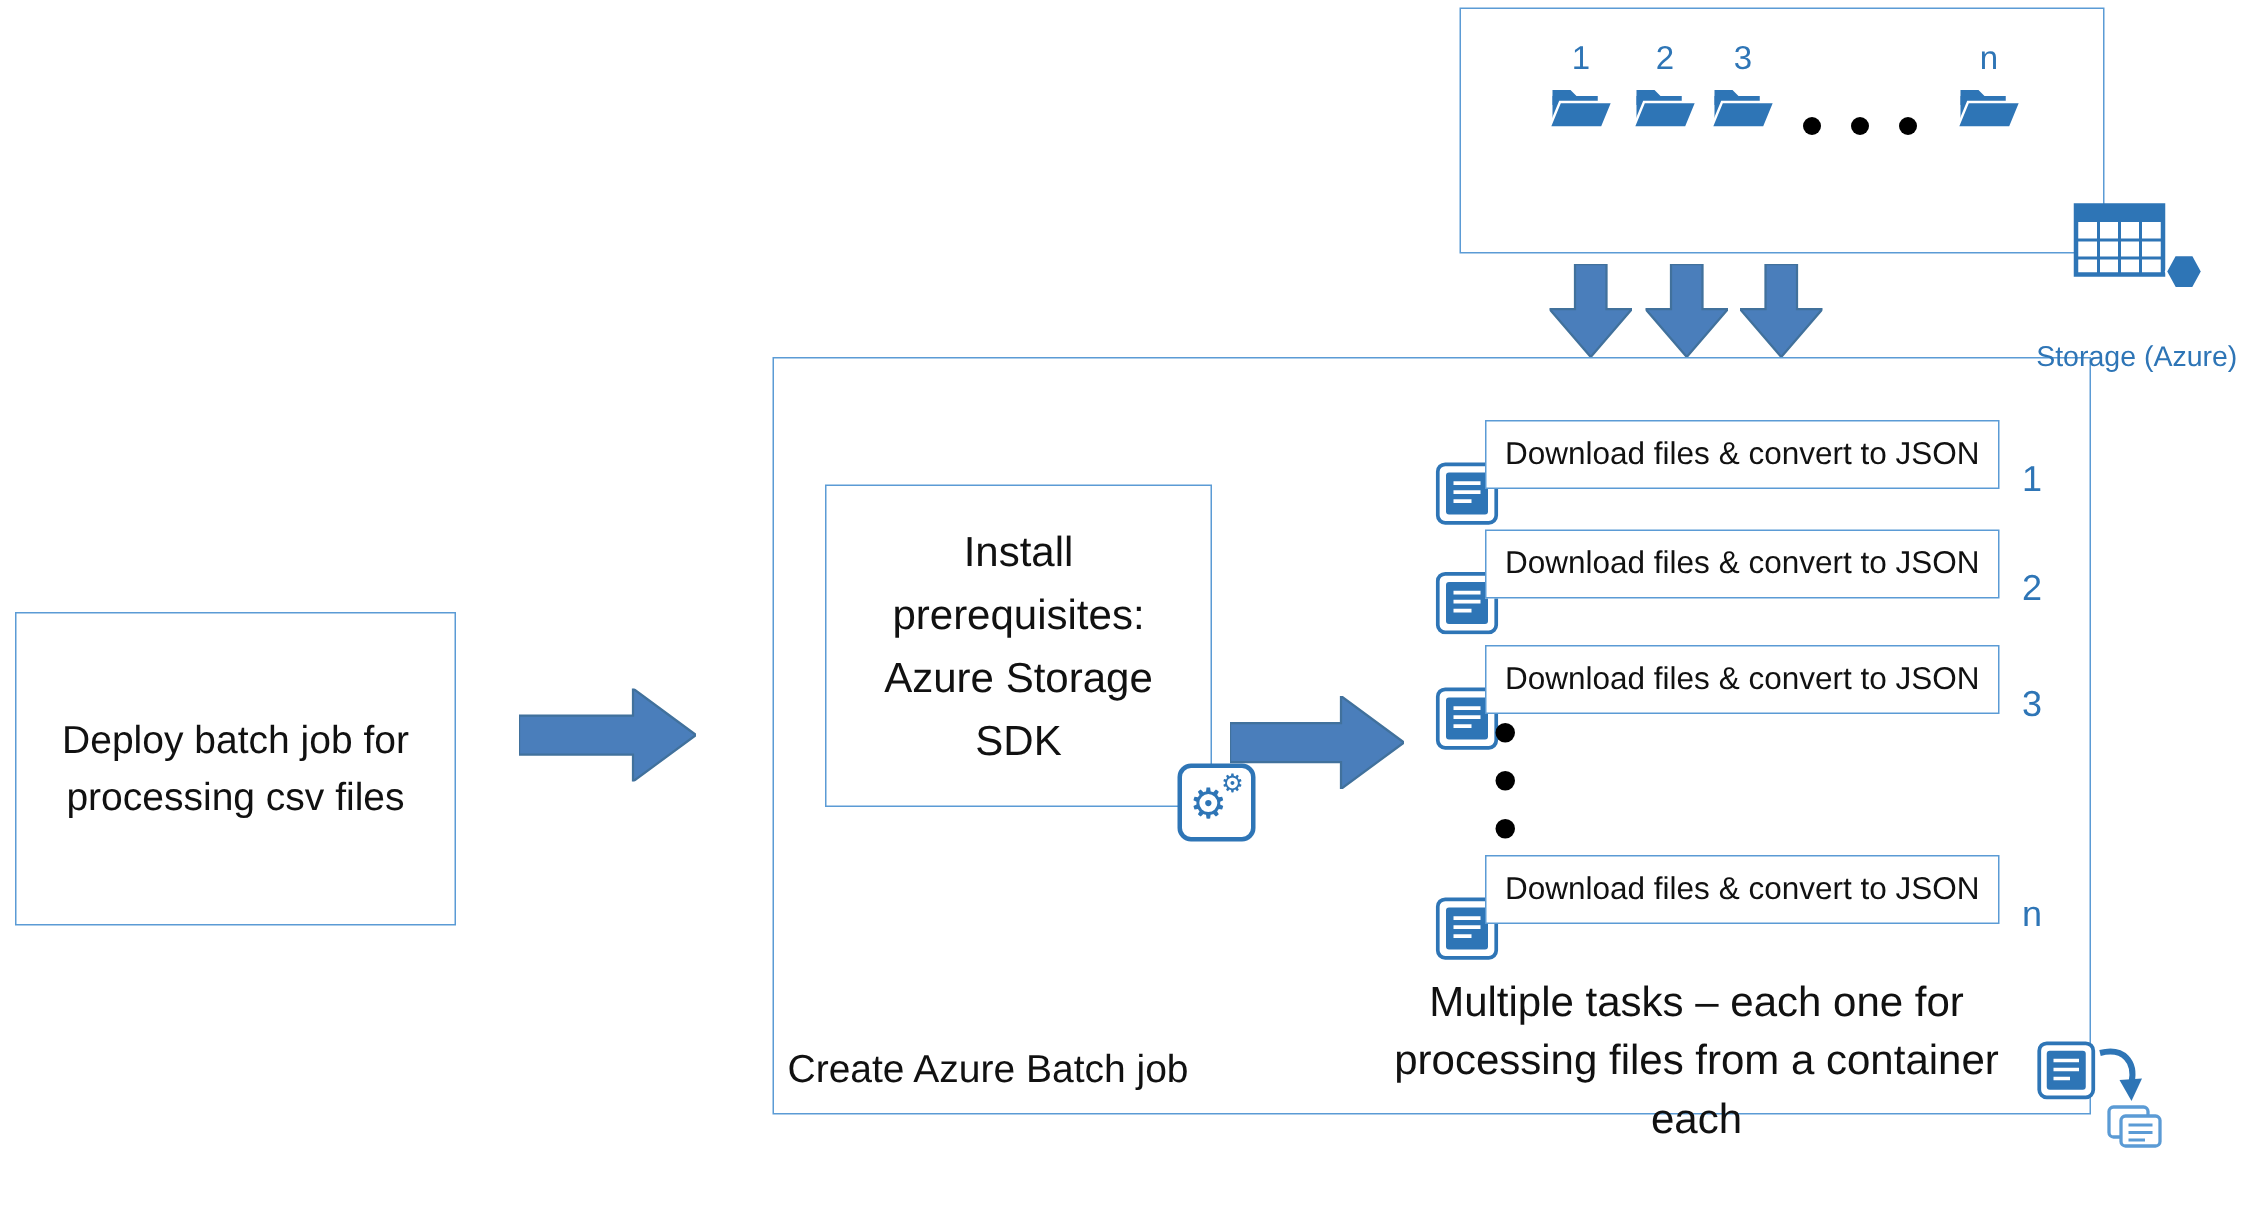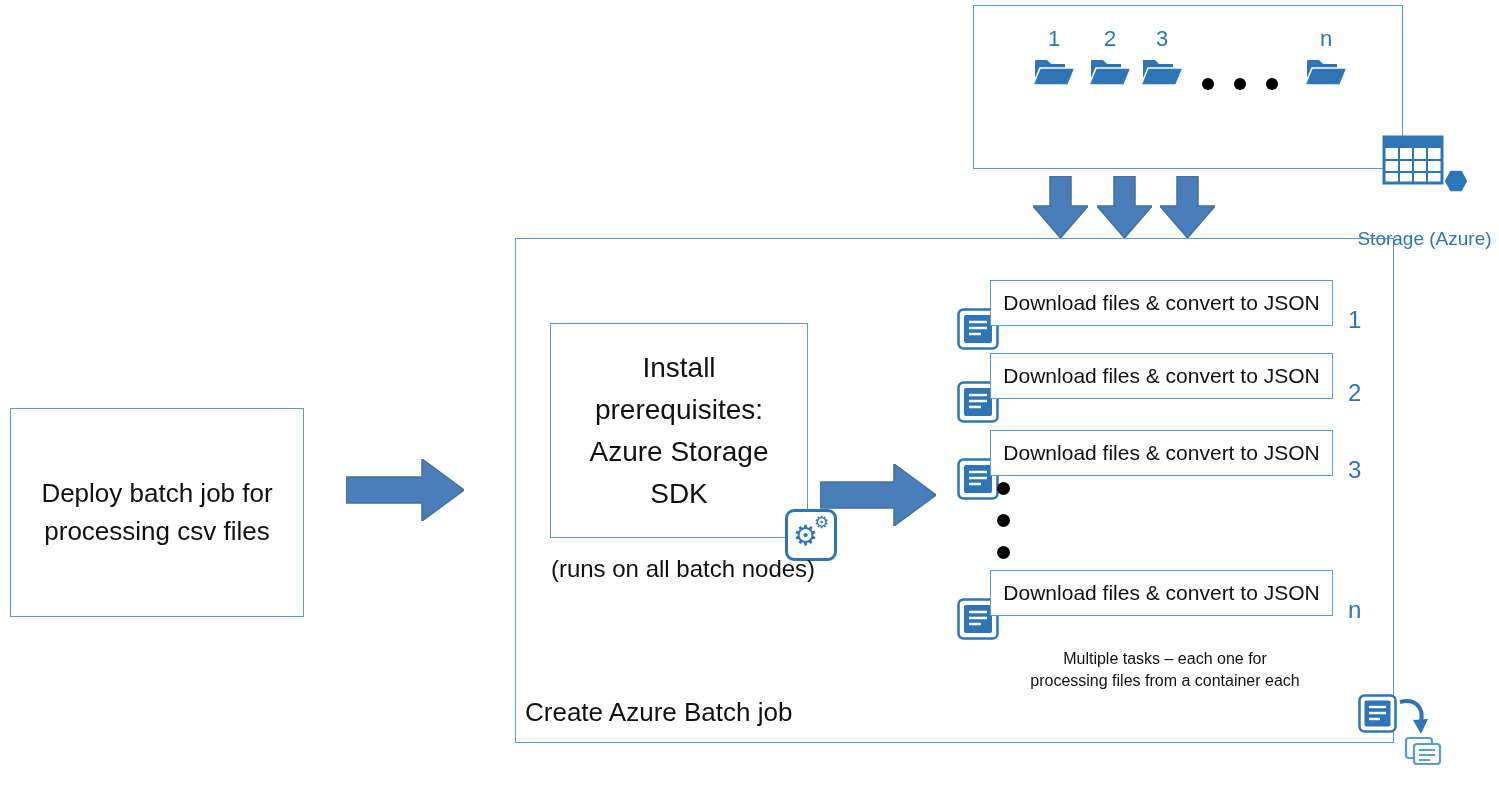--- a/index.html
+++ b/index.html
@@ -33,21 +33,21 @@
   .task-row { position:absolute; left:957px; width:420px; height:54px; }
   .task-row .tbox { position:absolute; left:33px; top:0; width:343px; height:46px;
     border:1px solid #5B9BD5; background:#fff; box-sizing:border-box;
     display:flex; align-items:center; justify-content:center; font-size:21px; }
   .task-row .ticon { position:absolute; left:0; top:28px; }
   .task-row .tnum { position:absolute; left:391px; top:26px; font-size:24px; color:#2E75B6; }
 
   .dot { position:absolute; width:13px; height:13px; border-radius:50%; background:#000; }
   .hdot { position:absolute; width:12px; height:12px; border-radius:50%; background:#000; }
 
-  .tasks-cap { left:935px; top:648px; width:460px; text-align:center; font-size:16px; line-height:1.4; }
+  .tasks-cap { left:901px; top:648px; width:460px; text-align:center; font-size:28px; line-height:1.4; }
 
   
   .containers { left:973px; top:5px; width:430px; height:164px; }
   .fcol { position:absolute; top:18px; width:44px; text-align:center; }
   .fcol .num { font-size:22px; color:#2E75B6; height:30px; line-height:30px; }
   .containers-label { position:absolute; left:0; right:20px; top:118px; text-align:center; font-size:22px; color:#111; }
 
   .small-label { position:absolute; text-align:center; font-size:19px; color:#2E75B6;margin-top:24px; }
 </style>
 </head>
@@ -68,21 +68,20 @@
   <div class="abs main-title">Create Azure Batch job</div>
 
   <div class="box prep">
     <span>Install prerequisites: Azure Storage SDK</span>
   </div>
   <div class="abs gear-box">
     <span class="g1">⚙</span>
     <span class="g2">⚙</span>
   </div>
   <div class="abs prep-cap">
-    <div>(runs on all batch nodes)</div>
   </div>
 
   <svg class="abs" style="left:820px;top:464px" width="116" height="62" viewBox="0 0 116 62">
     <polygon points="0,18 74,18 74,0 116,31 74,62 74,44 0,44" fill="#4A7EBB" stroke="#41719C" stroke-width="1.5"></polygon>
   </svg>
 
   <div class="task-row" style="top:280px">
     <svg class="ticon" width="42" height="42" viewBox="0 0 42 42">
       <rect x="1.5" y="1.5" width="39" height="39" rx="5" fill="#fff" stroke="#2E75B6" stroke-width="2.5"></rect>
       <rect x="7" y="7" width="28" height="28" rx="2" fill="#2E75B6"></rect>

